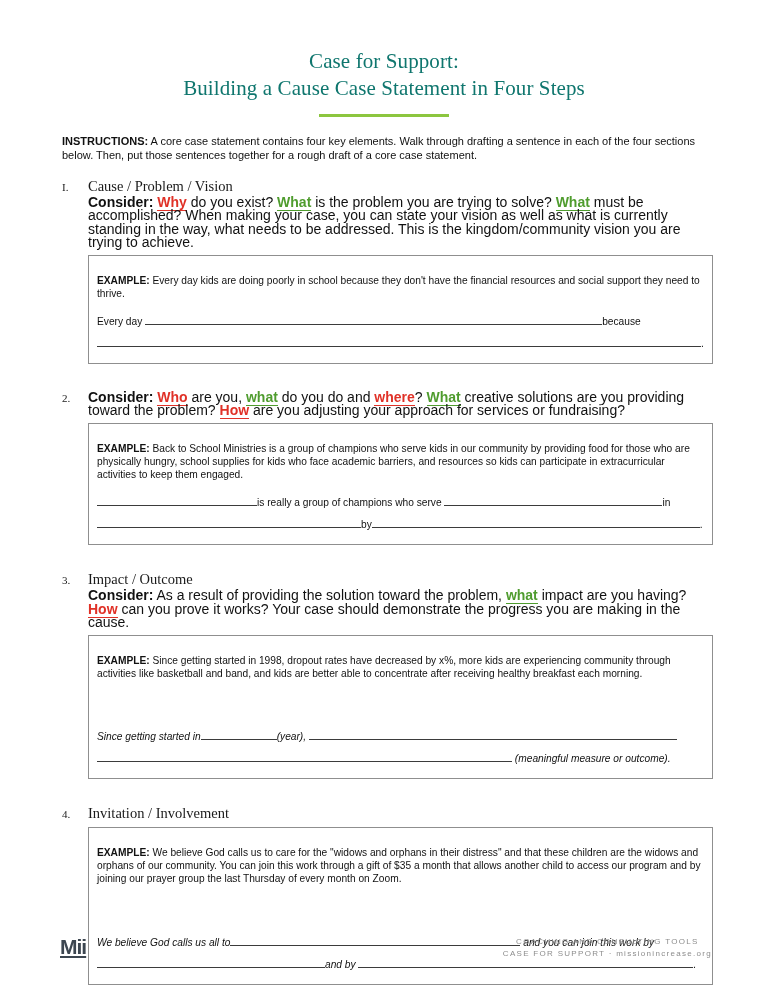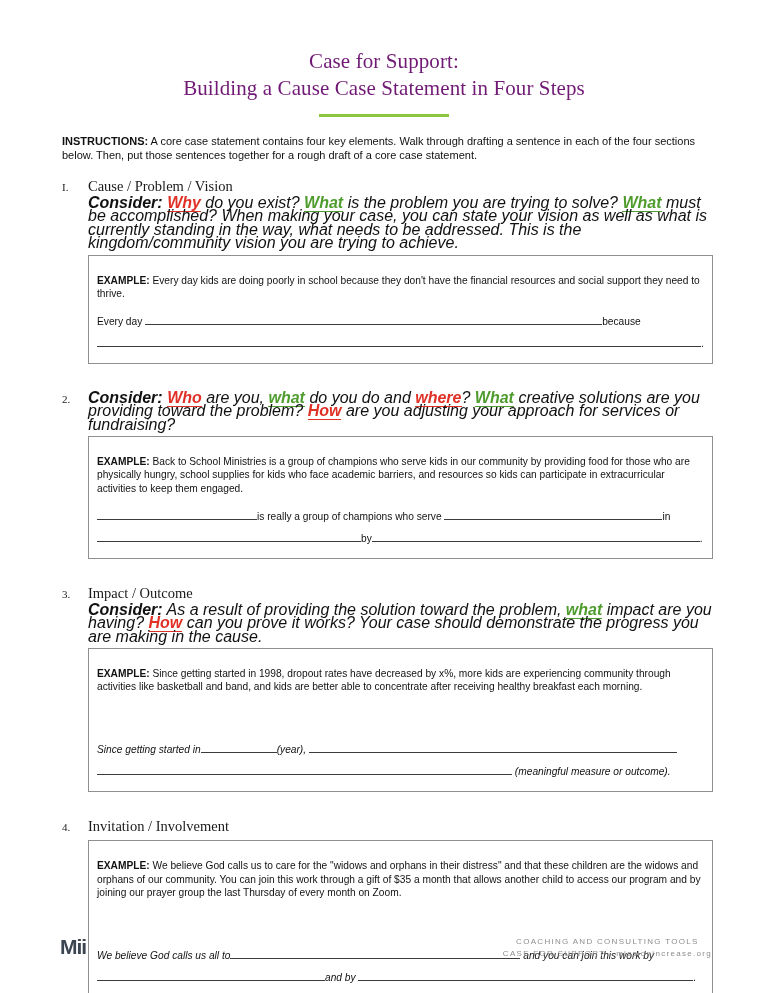--- a/index.html
+++ b/index.html
@@ -25,21 +25,21 @@
 
   
   .title-block {
     text-align: center;
     padding-top: 48px;
   }
   .title-line {
     font-family: "Liberation Serif", serif;
     font-size: 21px;
     line-height: 27px;
-    color: #701a75;
+    color: #0f766e;
     letter-spacing: 0.1px;
   }
   .title-rule {
     width: 130px;
     height: 3px;
     background: #8cc63f;
     margin: 12px auto 0 auto;
   }
 
   
@@ -74,25 +74,24 @@
     color: #1a1a1a;
   }
   .sec-body { flex: 1 1 auto; }
   .sec-title {
     font-family: "Liberation Serif", serif;
     font-size: 14.5px;
     line-height: 17px;
     color: #1a1a1a;
   }
   .sec-consider {
-    font-size: 16px;
+    font-size: 14px;
     line-height: 13.4px;
     margin-top: 1px;
     color: #111;
-    font-style: italic;
   }
   .sec-consider b { font-weight: bold; }
 
   .kw {
     font-weight: bold;
   }
   .kw-red { color: #e03127; }
   .kw-green { color: #4f9c2e; }
   .kw-u-red { color: #e03127; font-weight: bold; border-bottom: 1.5px solid #e03127; }
   .kw-u-green { color: #4f9c2e; font-weight: bold; border-bottom: 1.5px solid #4f9c2e; }
@@ -138,20 +137,21 @@
   }
   .logo {
     position: absolute;
     left: 60px;
     top: 2px;
     font-family: "Liberation Sans", sans-serif;
     font-weight: bold;
     font-size: 21px;
     letter-spacing: -1px;
     color: #3c4650;
+    text-decoration: underline;
   }
   .footer-lines {
     position: absolute;
     right: 56px;
     top: 3px;
     text-align: center;
     font-size: 8px;
     line-height: 11.5px;
     letter-spacing: 1.3px;
     color: #8d8d8d;

